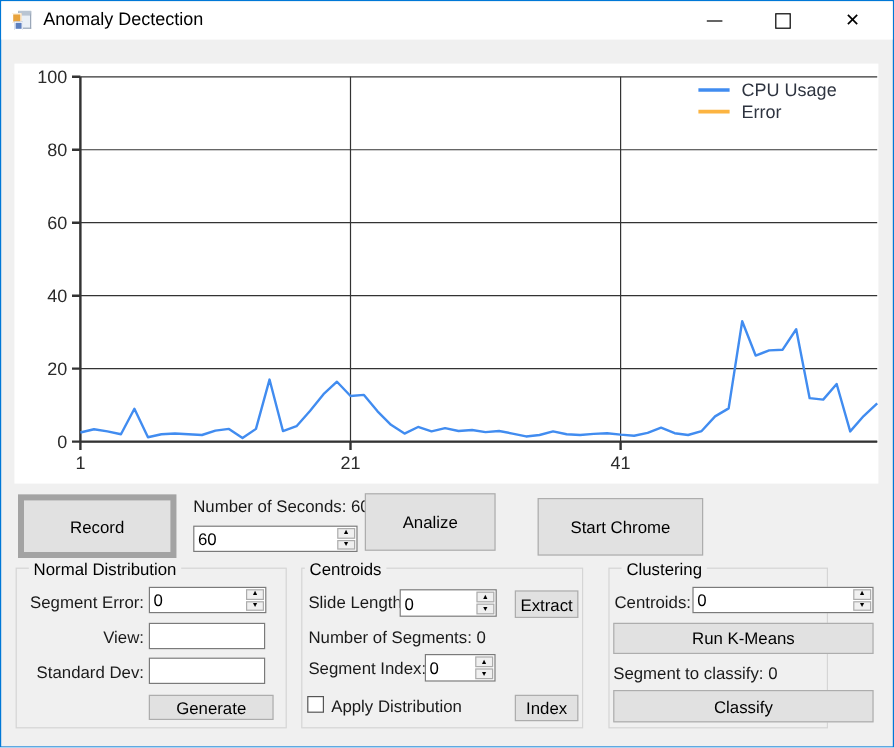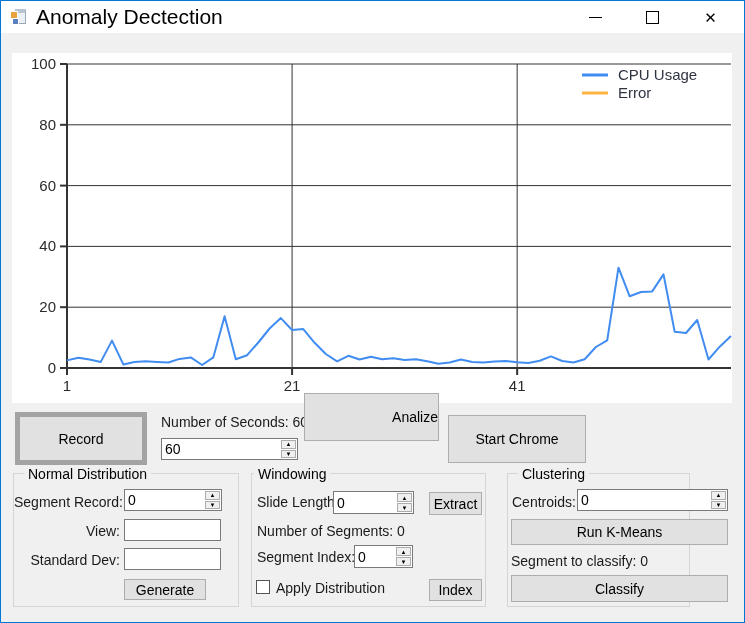--- a/index.html
+++ b/index.html
@@ -4,21 +4,21 @@
 <style>
   * { margin:0; padding:0; box-sizing:border-box; }
   html,body { background:#fff; }
   body { font-family:"Liberation Sans", sans-serif; }
 
   .window { position:relative; width:745px; height:623px; border:1px solid #0078D7;
             background:#F0F0F0; color:#1A1A1A; font-size:14px; overflow:hidden; }
 
   
   .titlebar { position:absolute; left:0; top:0; width:743px; height:32px; background:#fff; }
-  .title { position:absolute; left:35px; top:0; line-height:32px; font-size:21px; color:#000; white-space:nowrap; }
+  .title { position:absolute; left:35px; top:0; line-height:32px; font-size:15px; color:#000; white-space:nowrap; }
   .app-icon { position:absolute; left:9px; top:8px; width:16px; height:16px; }
   .app-icon .win-shape { position:absolute; left:5px; top:0; width:11px; height:15px;
                          background:#EAF0F6; border:1px solid #9AA7B8; border-top:4px solid #B9C5D2; }
   .app-icon .sq-orange { position:absolute; left:0; top:2px; width:8px; height:8px;
                          background:#E8A33D; border:1px solid #fff; }
   .app-icon .sq-blue { position:absolute; left:2px; top:9px; width:7px; height:7px;
                        background:#5C7FBE; border:1px solid #fff; }
   .win-btn { position:absolute; top:1px; width:45px; height:31px; background:transparent; border:0;
              display:flex; align-items:center; justify-content:center; cursor:default; }
   #btn-min   { left:572px; }
@@ -40,21 +40,21 @@
   .tb { position:absolute; border:1px solid #7A7A7A; background:#fff; font:inherit; font-size:14px;
         padding:1px 4px; color:#000; }
   .nud { position:absolute; border:1px solid #7A7A7A; background:#fff; display:flex; }
   .nud input { flex:1; min-width:0; border:0; outline:0; background:transparent; font:inherit;
                font-size:14px; padding:1px 3px; color:#000; }
   .spin { width:17px; display:flex; flex-direction:column; padding:1px; gap:1px; }
   .spin button { flex:1; border:1px solid #ACACAC; background:#F0F0F0; font-size:6px; line-height:1;
                  padding:0; color:#000; display:flex; align-items:center; justify-content:center; }
 
   #record { left:14px; top:411px; width:132px; height:53px; border:5px solid #a3a3a3; }
-  #analize { left:303px; top:392px; width:135px; height:48px;text-align:right; }
+  #analize { left:303px; top:410px; width:109px; height:48px; }
   #start-chrome { left:447px; top:414px; width:138px; height:48px; }
   #seconds-label { left:160px; top:413px; }
   #seconds-nud { left:160px; top:437px; width:137px; height:22px; }
 
   
   .groupbox { position:absolute; border:1px solid #D5D5D5; }
   .gb-caption { position:absolute; top:-8px; background:#F0F0F0; padding:0 4px; font-size:14px;
                 color:#000000; white-space:nowrap; }
   #gb-normal   { left:12px;  top:472px; width:226px; height:134px; }
   #gb-normal .gb-caption { left:10px; }
@@ -63,21 +63,21 @@
   #gb-cluster  { left:506px; top:472px; width:183px; height:134px; }
   #gb-cluster .gb-caption { left:10px; }
 
   
   #nd-seg-label { left:0; top:20px; width:106px; }
   #nd-seg-nud   { left:110px; top:15px; width:98px; height:22px; }
   #nd-mean-label { left:0; top:49px; width:106px; }
   #nd-mean-tb    { left:110px; top:45px; width:97px; height:22px; }
   #nd-std-label  { left:0; top:78px; width:106px; }
   #nd-std-tb     { left:110px; top:74px; width:97px; height:22px; }
-  #nd-generate   { left:110px; top:105px; width:82px; height:21px; }
+  #nd-generate   { left:110px; top:105px; width:104px; height:21px; }
 
   
   #w-slide-label { left:5px; top:20px; }
   #w-slide-nud   { left:81px; top:17px; width:81px; height:23px; }
   #w-extract     { left:177px; top:18px; width:53px; height:23px; }
   #w-numseg-label { left:5px; top:49px; }
   #w-segidx-label { left:5px; top:75px; }
   #w-segidx-nud   { left:102px; top:71px; width:59px; height:23px; }
   #w-apply-cb { position:absolute; left:4px; top:106px; width:14px; height:14px; appearance:none;
                 -webkit-appearance:none; border:1px solid #555; background:#fff; }
@@ -160,37 +160,37 @@
     <div class="spin">
       <button>▲</button>
       <button>▼</button>
     </div>
   </div>
   <button class="btn" id="analize">Analize</button>
   <button class="btn" id="start-chrome">Start Chrome</button>
 
   <div class="groupbox" id="gb-normal">
     <span class="gb-caption">Normal Distribution</span>
-    <span class="lbl lbl-r" id="nd-seg-label">Segment Record:</span>
+    <span class="lbl lbl-r" id="nd-seg-label">Segment Error:</span>
     <div class="nud" id="nd-seg-nud">
       <input type="text" value="0" style="">
       <div class="spin">
         <button>▲</button>
         <button>▼</button>
       </div>
     </div>
     <span class="lbl lbl-r" id="nd-mean-label">View:</span>
     <input class="tb" id="nd-mean-tb" type="text" value="" style="">
     <span class="lbl lbl-r" id="nd-std-label">Standard Dev:</span>
     <input class="tb" id="nd-std-tb" type="text" value="" style="">
     <button class="btn" id="nd-generate">Generate</button>
   </div>
 
   <div class="groupbox" id="gb-window">
-    <span class="gb-caption">Windowing</span>
+    <span class="gb-caption">Centroids</span>
     <span class="lbl" id="w-slide-label">Slide Length:</span>
     <div class="nud" id="w-slide-nud">
       <input type="text" value="0" style="">
       <div class="spin">
         <button>▲</button>
         <button>▼</button>
       </div>
     </div>
     <button class="btn" id="w-extract">Extract</button>
     <span class="lbl" id="w-numseg-label">Number of Segments: 0</span>

